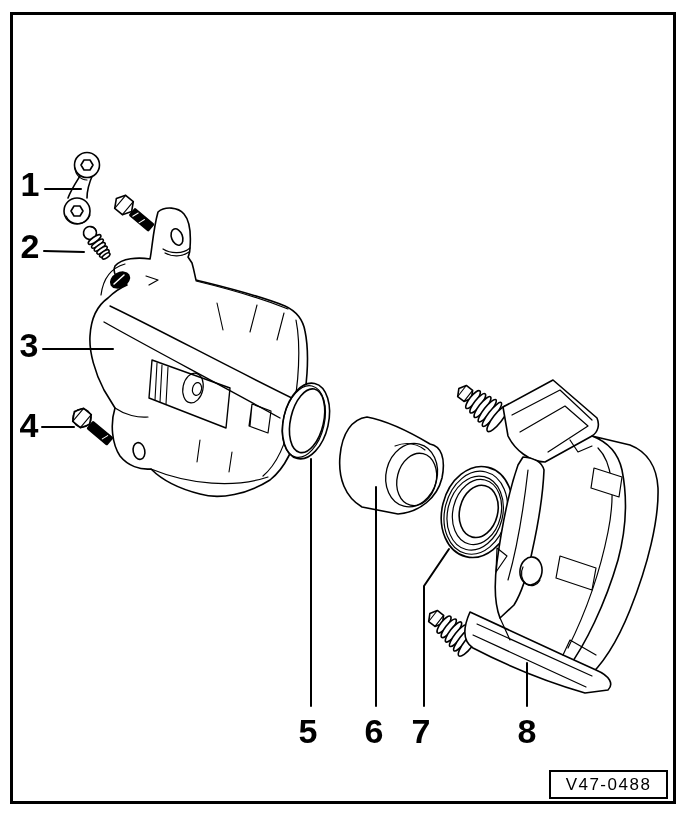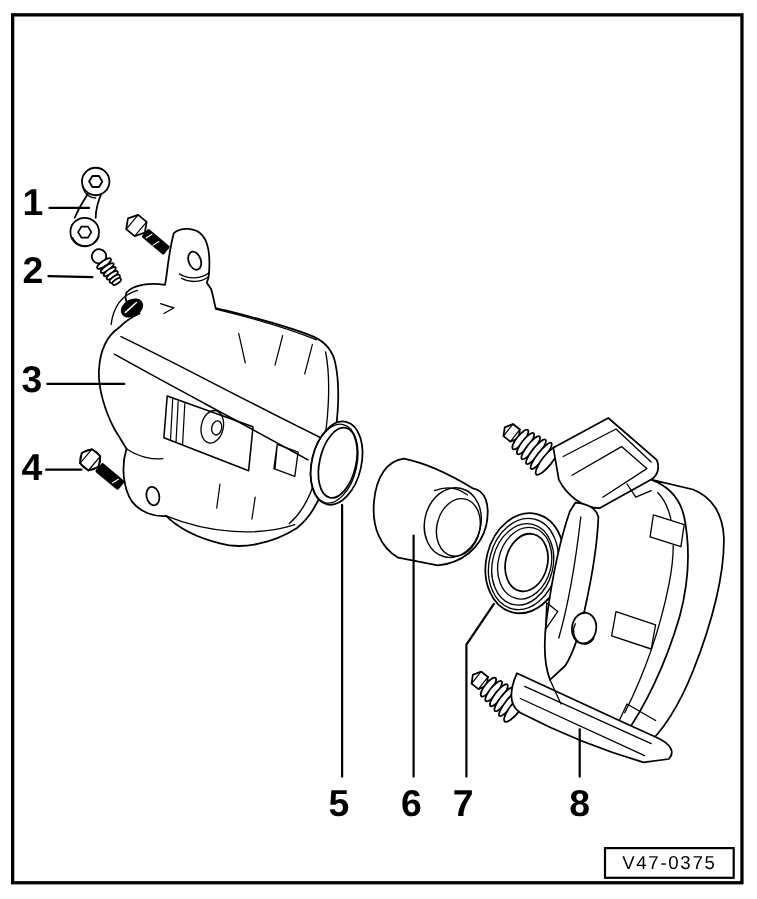--- a/index.html
+++ b/index.html
@@ -197,14 +197,14 @@
 <div class="callout" style="left:30px; top:184px;">1</div>
 <div class="callout" style="left:30px; top:246px;">2</div>
 <div class="callout" style="left:29px; top:345px;">3</div>
 <div class="callout" style="left:29px; top:425px;">4</div>
 <div class="callout" style="left:308px; top:731px;">5</div>
 <div class="callout" style="left:374px; top:731px;">6</div>
 <div class="callout" style="left:421px; top:731px;">7</div>
 <div class="callout" style="left:527px; top:731px;">8</div>
 
 <div class="refbox">
-  <span>V47-0375</span>
+  <span>V47-0488</span>
 </div>
 
 </body></html>

